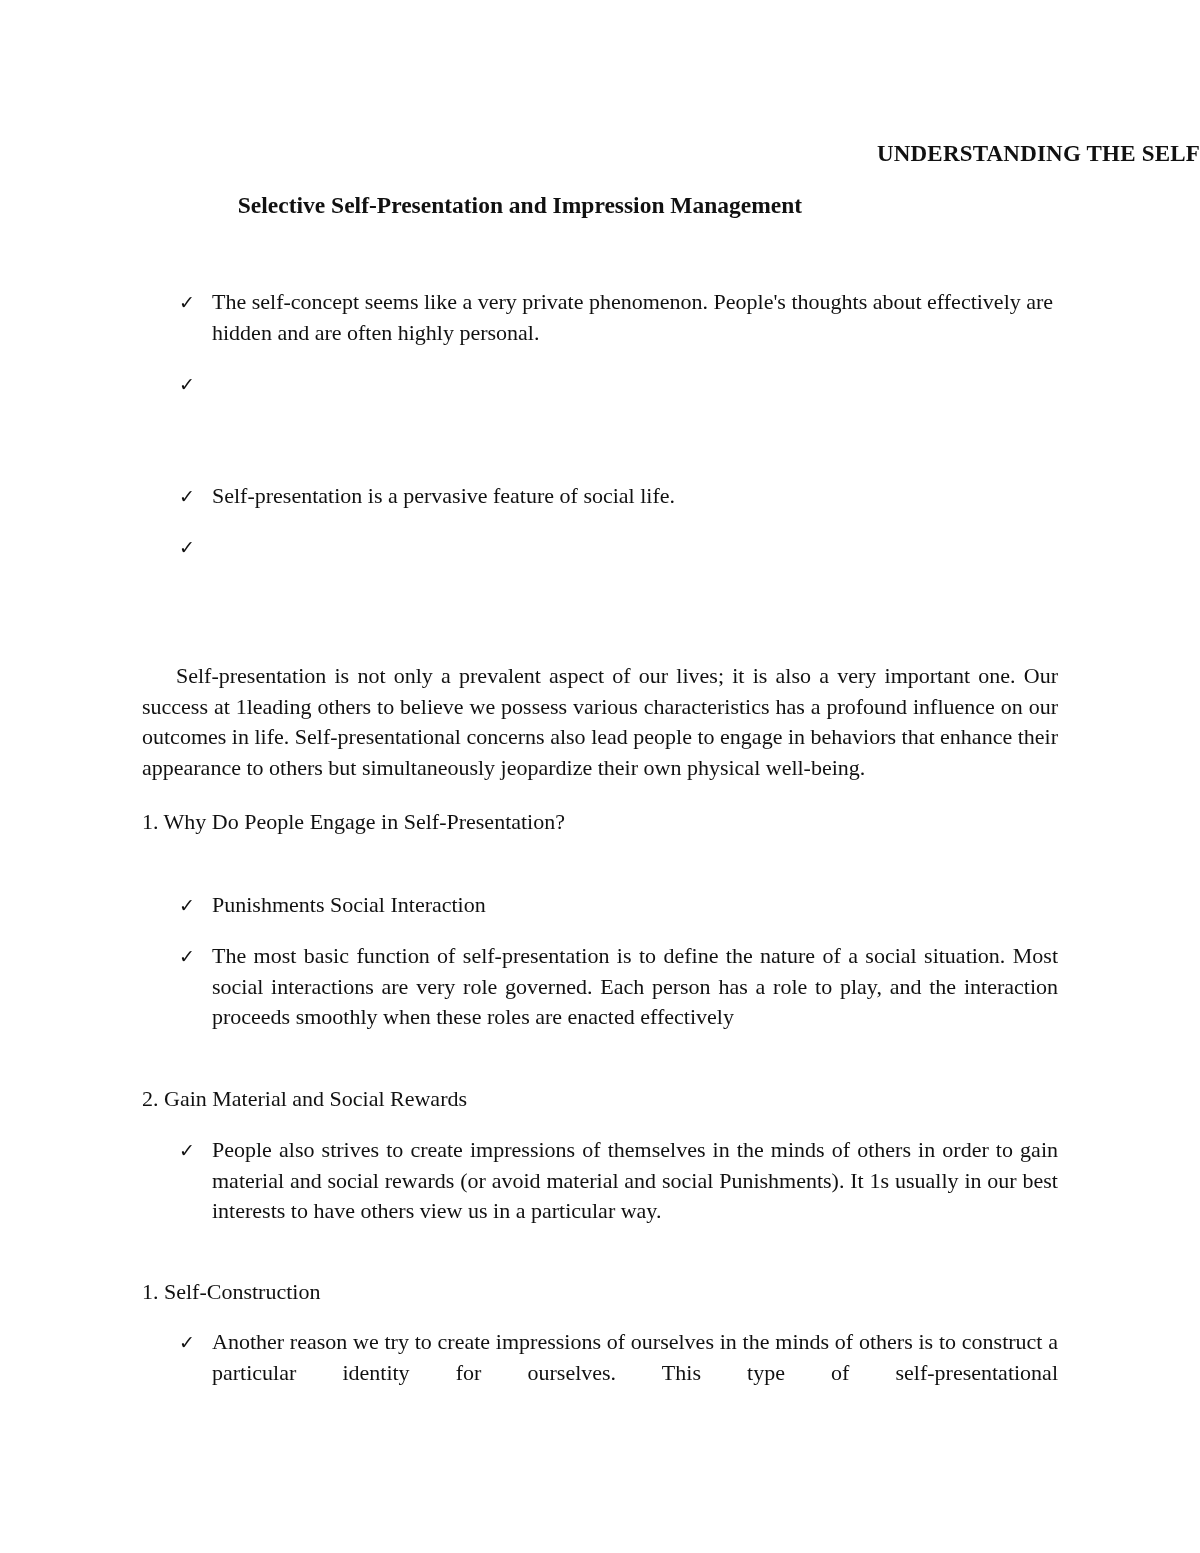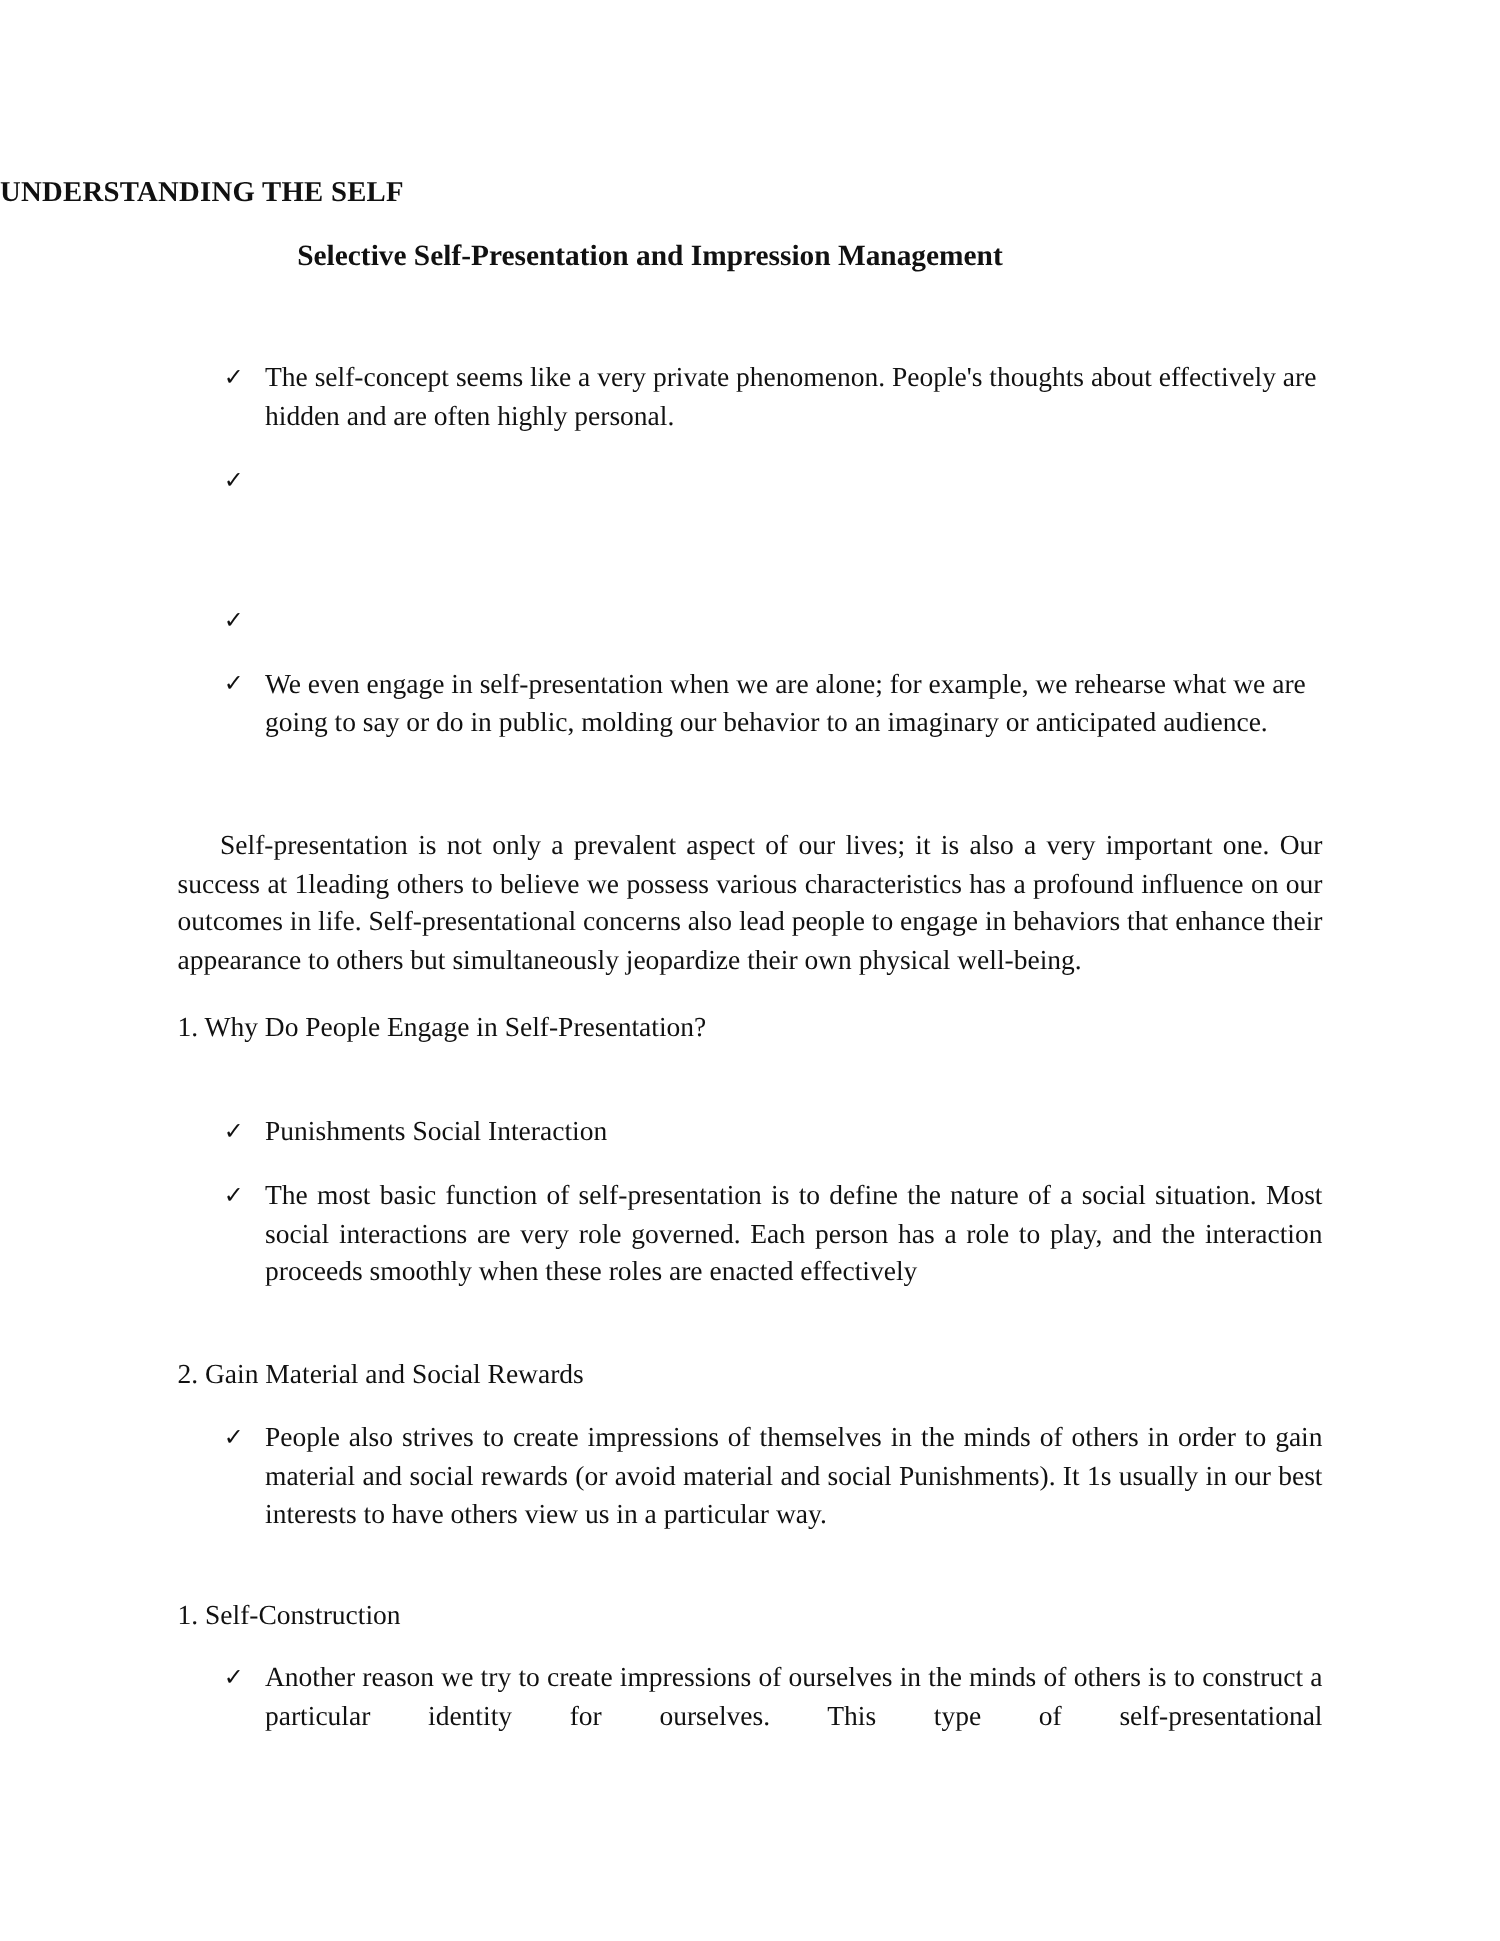--- a/index.html
+++ b/index.html
@@ -1,19 +1,19 @@
 <!DOCTYPE html>
 <html><head>
   <meta charset="utf-8">
   <style>
     html, body { margin: 0; padding: 0; background: #ffffff; }
     body { width: 1200px; height: 1553px; position: relative; overflow: hidden;
       font-family: "Liberation Serif", "DejaVu Serif", serif; color: #111111; }
     .page { position: absolute; left: 0; top: 0; width: 1200px; height: 1553px; background: #ffffff; }
-    .title { position: absolute; left: 0; width: 1200px; text-align: left; top: 139px;
+    .title { position: absolute; left: 0; width: 1200px; text-align: right; top: 139px;
       font-size: 23px; font-weight: bold; letter-spacing: 0.2px; line-height: 30px; }
     .subtitle { position: absolute; left: 0; width: 1040px; text-align: center; top: 190px;
       font-size: 23.5px; font-weight: bold; line-height: 30px; }
     .block { position: absolute; font-size: 22px; line-height: 30.6px; }
     .bullet { position: absolute; left: 212px; width: 846px; }
     .bullet .check { position: absolute; left: -33px; top: 0; font-size: 19px; font-family: "DejaVu Sans", sans-serif; }
     .justify { text-align: justify; text-align-last: left; }
     .para { position: absolute; left: 142px; width: 916px; text-indent: 34px; margin-top: 17px; }
     .heading { position: absolute; left: 142px; }
   </style>
@@ -27,24 +27,24 @@
 
   <div class="block bullet" style="top:287px;">
     <span class="check">✓</span>
     <span>The self-concept seems like a very private phenomenon. People's thoughts about effectively are hidden and are often highly personal.</span>
   </div>
   <div class="block bullet" style="top:369px;">
     <span class="check">✓</span>
   </div>
   <div class="block bullet" style="top:481px;">
     <span class="check">✓</span>
+    <span>Self-presentation is a pervasive feature of social life.</span>
   </div>
   <div class="block bullet" style="top:532px;">
     <span class="check">✓</span>
-    <span>We even engage in self-presentation when we are alone; for example, we rehearse what we are going to say or do in public, molding our behavior to an imaginary or anticipated audience.</span>
   </div>
 
   <div class="block para justify" style="top:644px;">Self-presentation is not only a prevalent aspect of our lives; it is also a very important one. Our success at 1leading others to believe we possess various characteristics has a profound influence on our outcomes in life. Self-presentational concerns also lead people to engage in behaviors that enhance their appearance to others but simultaneously jeopardize their own physical well-being.</div>
 
   <div class="block heading" style="top:807px;">1. Why Do People Engage in Self-Presentation?</div>
   <div class="block bullet" style="top:890px;">
     <span class="check">✓</span>
     <span>Punishments Social Interaction</span>
   </div>
   <div class="block bullet justify" style="top:941px;">

